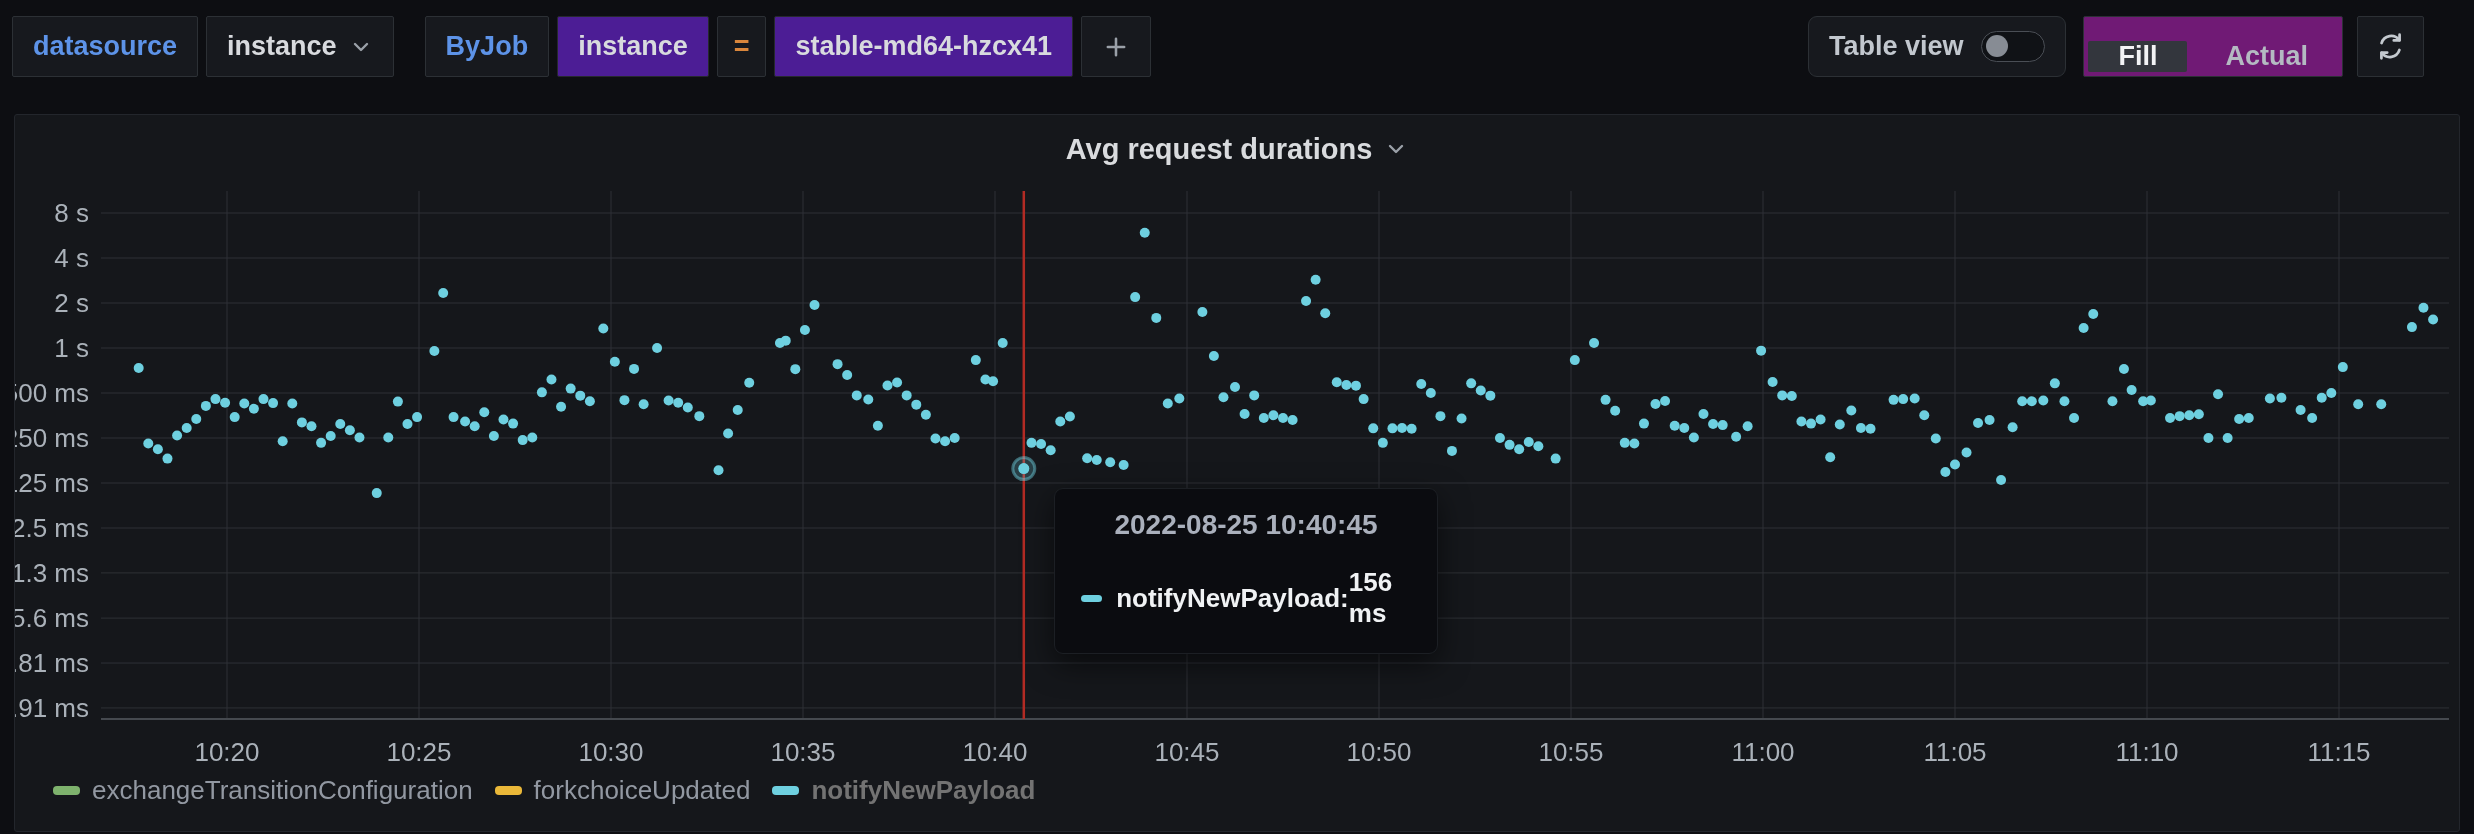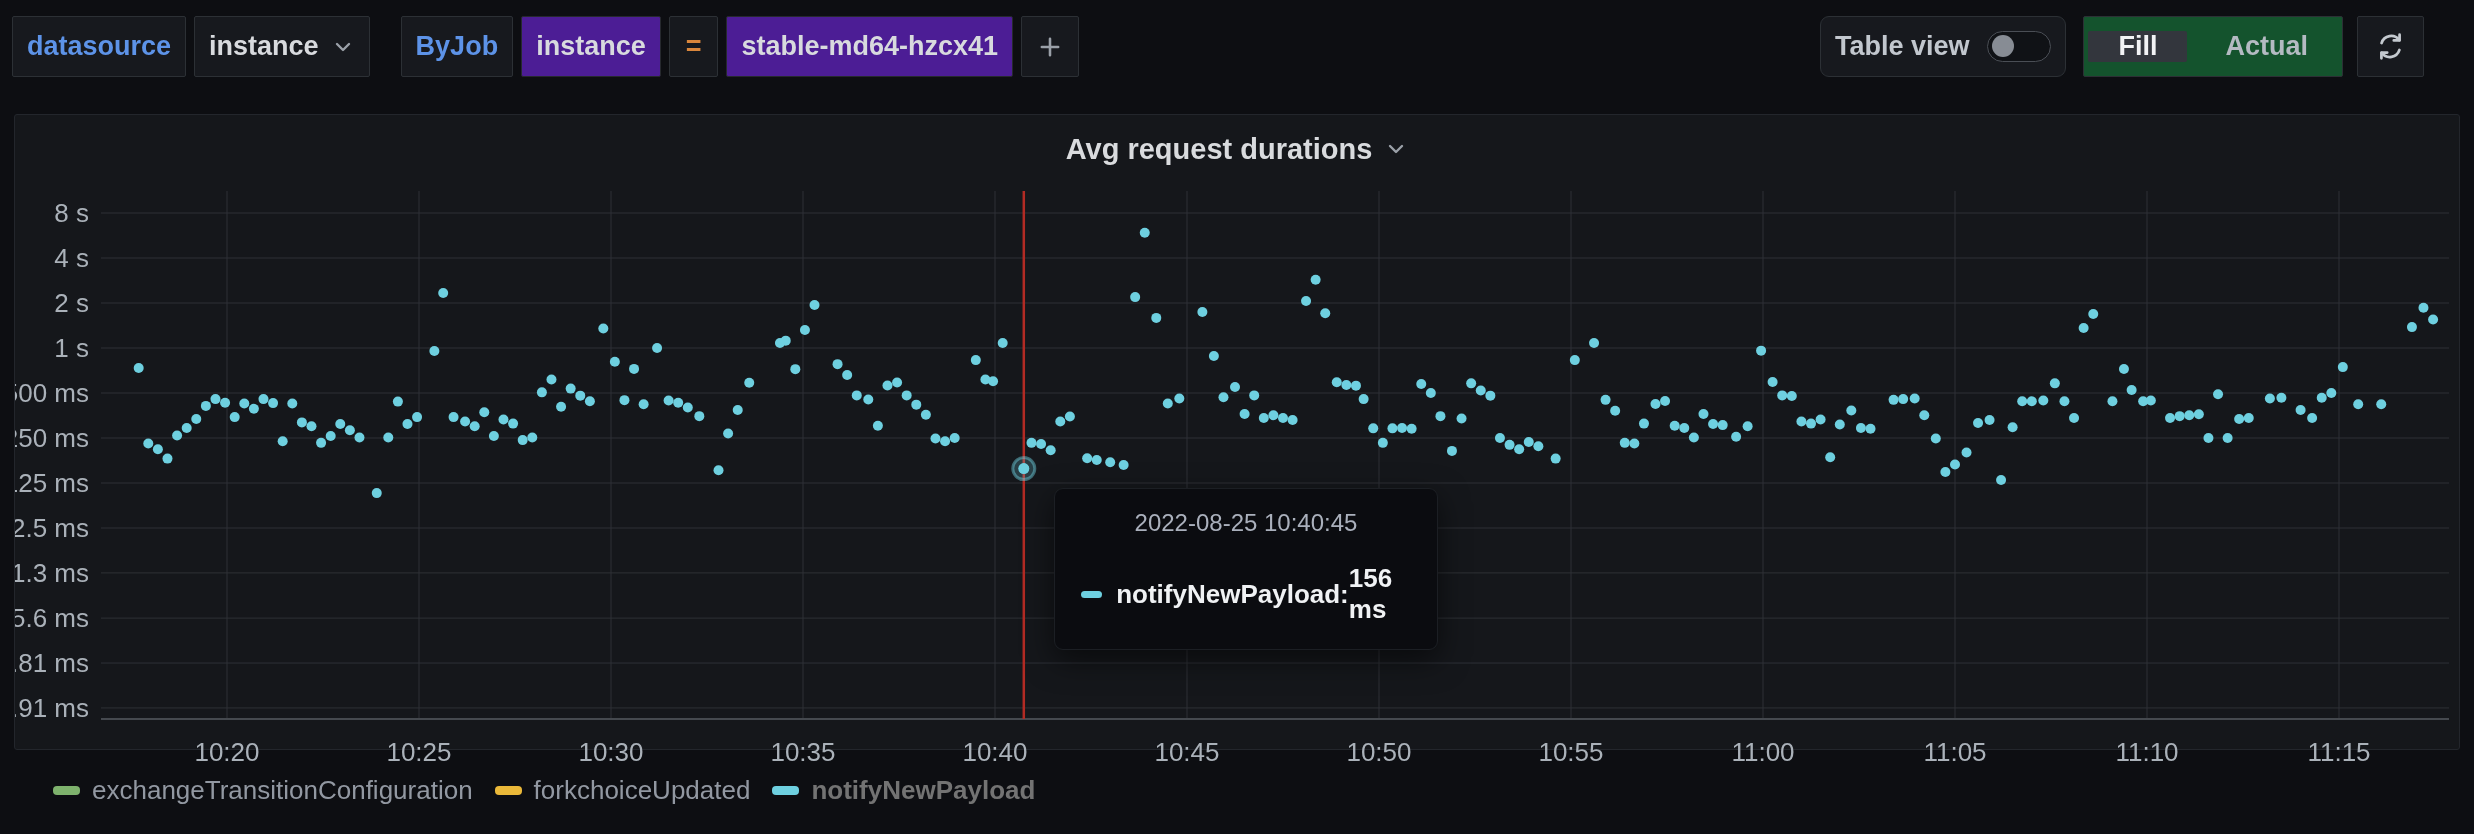--- a/index.html
+++ b/index.html
@@ -2,63 +2,63 @@
 <html><head>
 <meta charset="utf-8">
 <style>
   * { margin:0; padding:0; box-sizing:border-box; }
   html,body { width:2474px; height:834px; overflow:hidden; background:#0d0e12;
               font-family:"Liberation Sans", sans-serif; }
 
   
   .toolbar { position:absolute; left:12px; top:16px; right:50px; height:61px;
              display:flex; align-items:center; }
-  .chip { height:61px; display:flex; align-items:center; padding:0 14px;
+  .chip { height:61px; display:flex; align-items:center; padding:0 20px;
           background:#17191e; border:1px solid #2c3035; border-radius:2px;
           font-size:27px; font-weight:700; color:#d8dade; white-space:nowrap; }
   .chip + .chip { margin-left:8px; }
   .chip--solid { background:#4c1d95; border-color:#26292e; }
   .chip--link { color:#5d93e8; }
   .chip--op { color:#d9863c; padding:0 16px; }
   .gap-lg { margin-left:31px !important; }
   .chev { margin-left:12px; display:flex; }
   .spacer { flex:1; }
 
   .tableview { display:flex; align-items:center; gap:18px;border-radius:9px; }
   .tv-label { font-size:27px; font-weight:700; color:#c2c7ce; }
   .pill { width:64px; height:31px; border-radius:16px; background:#101216;
           border:1px solid #4a4e55; position:relative; }
   .knob { position:absolute; left:4px; top:3px; width:22px; height:22px;
           border-radius:50%; background:#878c94; }
 
-  .segmented { display:flex; align-items:center; height:61px; margin-left:17px;
-               background:#14532d; border:1px solid #2c3035; border-radius:2px; }
+  .segmented { display:flex; align-items:flex-end; height:61px; margin-left:17px;
+               background:#701a75; border:1px solid #2c3035; border-radius:2px; }
   .seg { display:flex; align-items:center; padding:0 30px; font-size:27px;
          font-weight:700; color:#b4bac2; margin:4px; border-radius:2px; }
   .seg--active { background:#33363d; color:#f2f3f5; }
 
   .btn-group { display:flex; margin-left:8px; }
   .iconbtn { padding:0 16px; }
   .refresh-gap { margin-left:14px; }
   .tp-text { margin:0 14px 0 12px; color:#d0d4da; }
 
   
-  .panel { position:absolute; left:14px; top:114px; width:2446px; height:636px;
+  .panel { position:absolute; left:14px; top:114px; width:2446px; height:718px;
            background:#15171b; border:1px solid #23262c; border-radius:3px; }
   .panel-header { position:absolute; left:0; top:12px; width:100%; height:44px;
                   display:flex; align-items:center; justify-content:center; gap:12px; }
   .panel-title { font-size:29px; font-weight:700; color:#d9dbde; }
 
   .chart-svg { position:absolute; left:0; top:0; }
 
   
   .tooltip { position:absolute; left:1039px; top:373px; width:384px;
              background:#0b0c10; border:1px solid #1c1f24; border-radius:9px;
              padding:20px 26px 24px 26px; box-shadow:0 10px 30px rgba(0,0,0,.55); }
-  .tt-time { text-align:center; font-size:24px; font-weight:400; color:#aab0bc; }
+  .tt-time { text-align:center; font-size:28px; font-weight:700; color:#aab0bc; }
   .tt-row { display:flex; align-items:center; margin-top:26px; }
   .tt-dash { width:30px; height:7px; border-radius:4px; margin-right:14px; }
   .tt-label { font-size:26px; font-weight:700; color:#f0f2f4; }
   .tt-value { font-size:26px; font-weight:700; color:#f0f2f4; margin-left:auto; }
 
   
   .legend { position:absolute; left:38px; top:660px; display:flex;
             align-items:center; gap:22px; }
   .legend-item { display:flex; align-items:center; gap:12px; }
   .swatch { width:27px; height:9px; border-radius:4px; }

